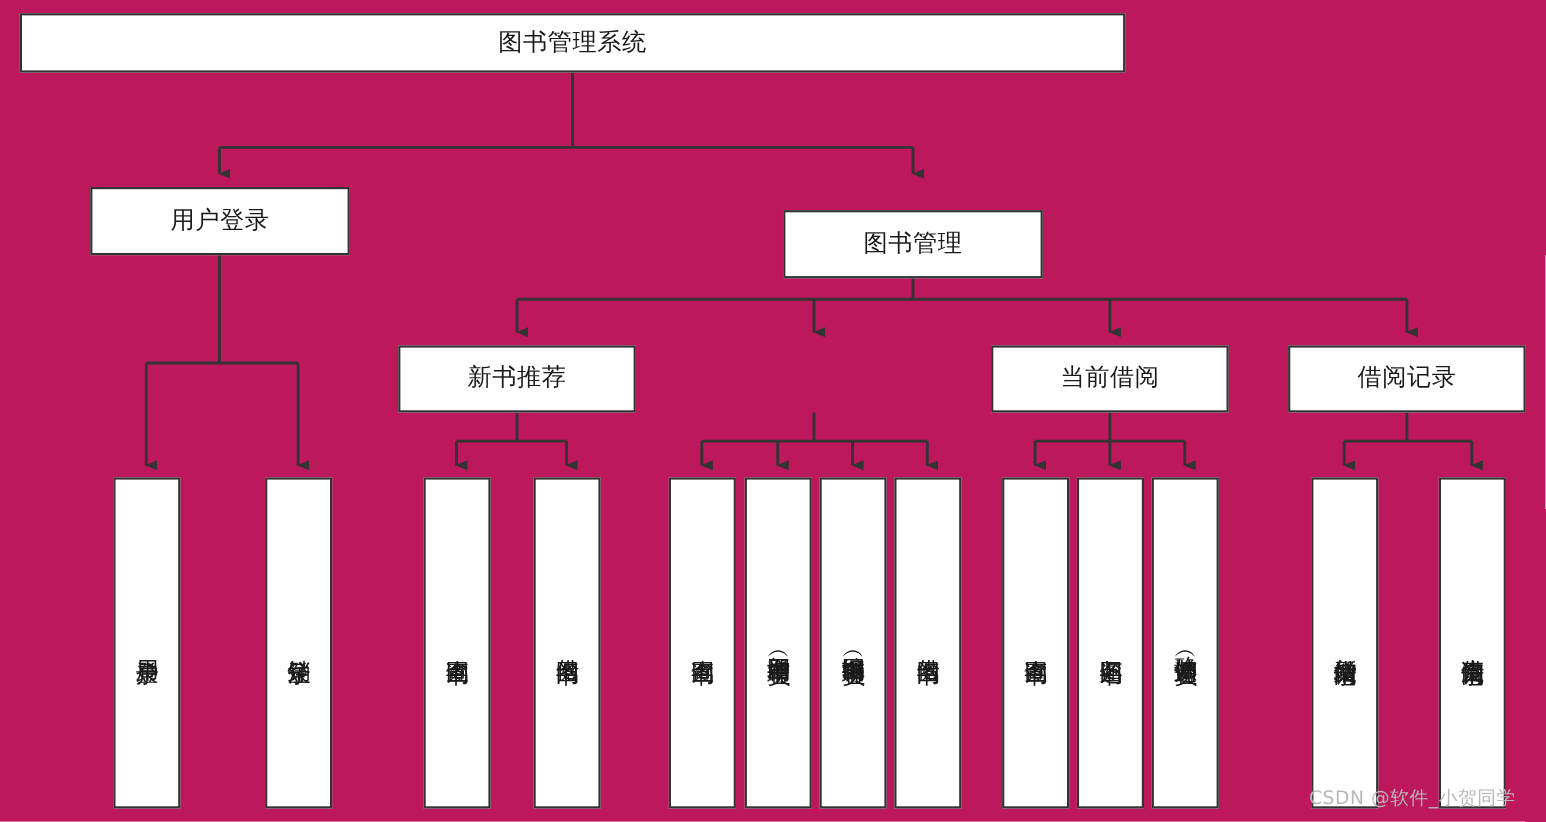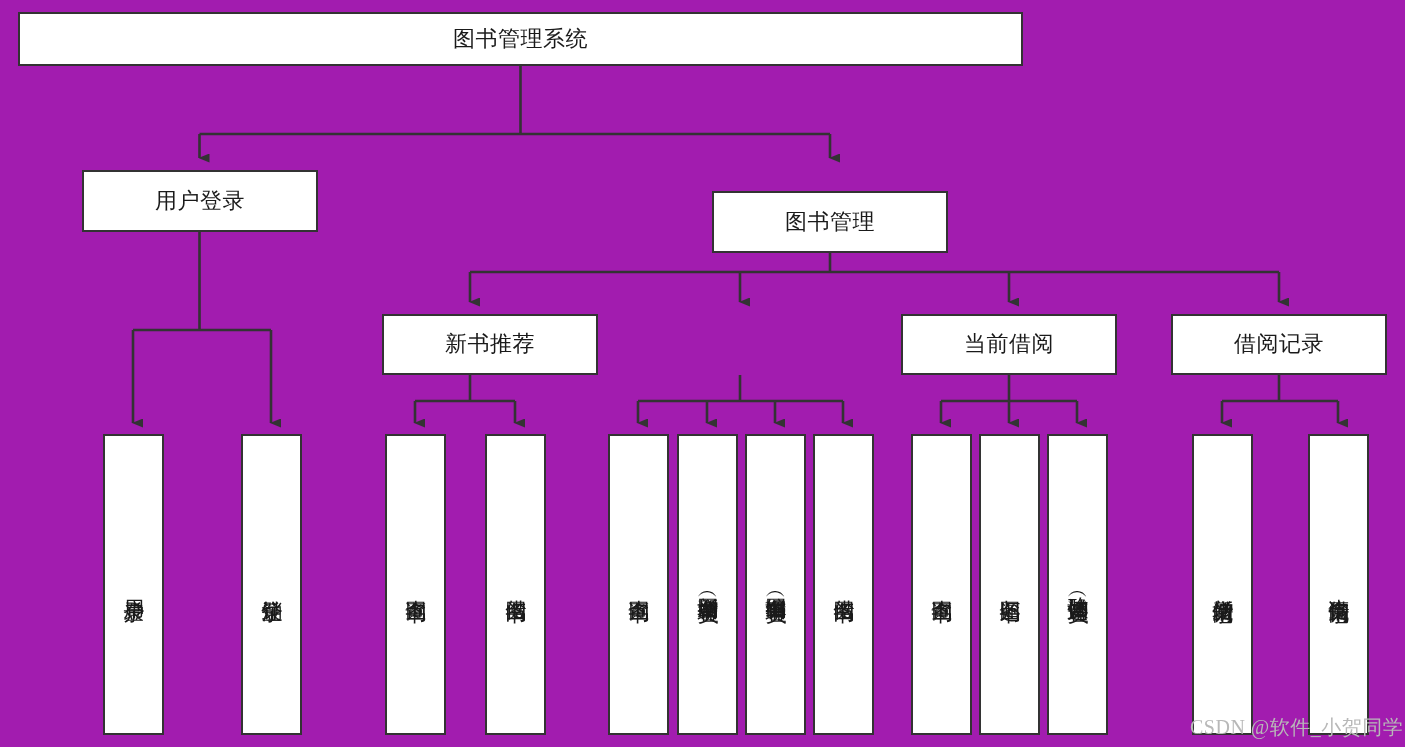--- a/index.html
+++ b/index.html
@@ -8,21 +8,21 @@
     padding: 0;
     background: #ffffff;
   }
   body {
     font-family: "DejaVu Sans", "Liberation Sans", sans-serif;
   }
   #diagram-root {
     position: relative;
     width: 1405px;
     height: 747px;
-    background: #a21caf;
+    background: #be185d;
     overflow: hidden;
   }
   #edges-layer {
     position: absolute;
     left: 0;
     top: 0;
     width: 1405px;
     height: 747px;
     pointer-events: none;
   }
@@ -57,25 +57,24 @@
     text-orientation: upright;
     white-space: normal;
     font-size: 21px;
     line-height: 1.28;
     letter-spacing: 1px;
     max-height: 100%;
   }
   .watermark {
     position: absolute;
     color: #b8b8b8;
-    font-size: 20px;
+    font-size: 17px;
     letter-spacing: 0.5px;
     white-space: nowrap;
     user-select: none;
-    font-family: Liberation Serif, serif;
   }
 </style>
 </head>
 <body>
 
 <div id="diagram-root">
 
   <svg id="edges-layer" width="1405" height="747" viewBox="0 0 1405 747" xmlns="http://www.w3.org/2000/svg">
     <defs>
       <marker id="arrowhead" markerWidth="9" markerHeight="11" refX="4.5" refY="10" orient="auto" markerUnits="userSpaceOnUse">
@@ -130,21 +129,21 @@
     <span class="node-label">图书管理系统</span>
   </div>
 
   <div class="node level-2" style="left:82px; top:170px; width:236px; height:62px;">
     <span class="node-label">用户登录</span>
   </div>
   <div class="node level-2" style="left:712px; top:170px; width:236px; height:62px;margin-top:21px;">
     <span class="node-label">图书管理</span>
   </div>
 
-  <div class="node level-3" style="left:362px; top:314px; width:216px; height:61px;margin-left:20px;">
+  <div class="node level-3" style="left:362px; top:314px; width:216px; height:61px;">
     <span class="node-label">新书推荐</span>
   </div>
   <div class="node level-3" style="left:1171px; top:314px; width:216px; height:61px;">
     <span class="node-label">借阅记录</span>
   </div>
   <div class="node level-3" style="left:901px; top:314px; width:216px; height:61px;">
     <span class="node-label">当前借阅</span>
   </div>
 
   <div class="node leaf" style="left:103px; top:434px; width:61px; height:301px;">

